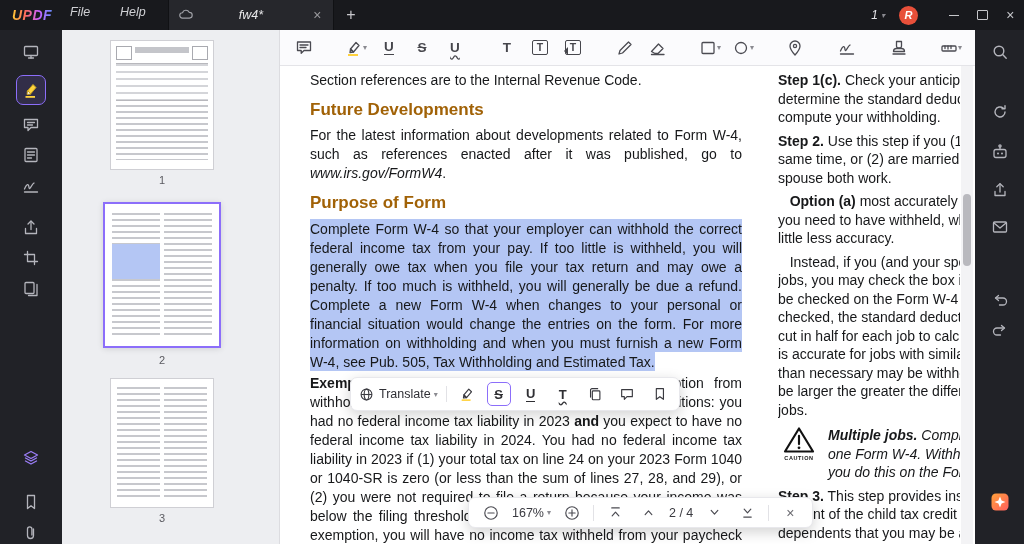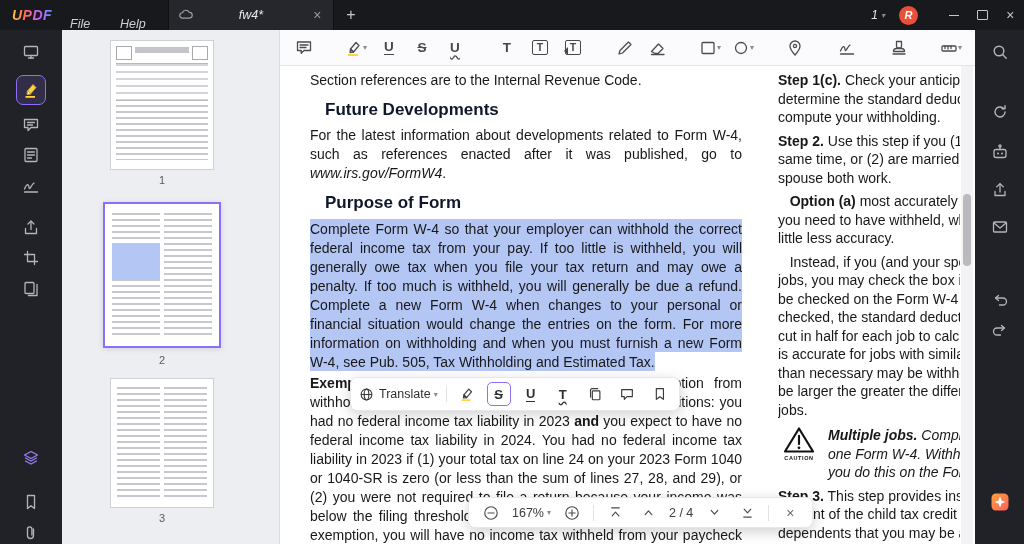--- a/index.html
+++ b/index.html
@@ -3,21 +3,21 @@
 <meta charset="utf-8">
 <style>
   html,body{margin:0;padding:0;background:#18191d;}
   body{width:1024px;height:544px;overflow:hidden;font-family:"Liberation Sans",sans-serif;-webkit-font-smoothing:antialiased;}
   .app{position:relative;width:1024px;height:544px;background:#18191d;}
 
   
   .titlebar{position:absolute;left:0;top:0;width:1024px;height:30px;background:var(--titlebar-bg,#18191d);color:#cfd0d4;font-style:italic;}
   .logo{position:absolute;left:12px;top:7px;font-size:14px;font-weight:800;letter-spacing:.5px;
         background:linear-gradient(90deg,#ffcc33,#ff6b5e,#c960ff,#6a8dff);-webkit-background-clip:text;background-clip:text;color:transparent;}
-  .menu{position:absolute;top:0;height:24px;display:flex;align-items:center;font-size:12.5px;color:#cfd0d4;padding:12px 8px;cursor:default;}
+  .menu{position:absolute;top:0;height:24px;display:flex;align-items:center;font-size:12.5px;color:#cfd0d4;padding:0 8px;cursor:default;}
   .menu-file{left:62px;} .menu-help{left:112px;}
   .tab{position:absolute;left:168px;top:0;width:166px;height:30px;background:#26272c;border-left:1px solid #101114;border-right:1px solid #101114;display:flex;align-items:center;padding:0 8px;box-sizing:border-box;gap:12px;}
   .tab-title{flex:1;text-align:center;font-size:12.5px;color:#e8e8ea;}
   .tab-close{font-size:14px;color:#9a9a9e;width:16px;text-align:center;}
   .newtab{position:absolute;left:340px;top:0;height:30px;display:flex;align-items:center;font-size:16px;color:#c8c8cc;padding:0 6px;}
   .tb-right{position:absolute;right:0;top:0;height:30px;display:flex;align-items:center;gap:0;}
   .counter{display:flex;align-items:center;gap:3px;font-size:12px;color:#e4e4e8;margin-right:14px;}
   .dd{font-size:8px;color:#8a8a90;}
   .avatar{width:19px;height:19px;border-radius:50%;background:var(--avatar-bg,#e8503a);color:#fff;font-size:11px;font-weight:700;display:flex;align-items:center;justify-content:center;margin-right:22px;}
   .win-btn{width:28px;height:30px;display:flex;align-items:center;justify-content:center;color:#c6c7cb;font-size:14px;}
@@ -53,21 +53,21 @@
   .ltr.s{text-decoration:line-through;}
   .ltr.w{text-decoration:underline;text-decoration-style:wavy;text-underline-offset:3px;}
   .ltr-box{border:1.3px solid #46464c;border-radius:2px;padding:1px 4px 2px;font-size:10.5px;font-weight:700;color:#46464c;line-height:1;}
   .ltr-callout{position:relative;}
   .ltr-callout::after{content:"";position:absolute;left:-6px;bottom:-1px;border:4px solid transparent;border-right-color:#46464c;}
 
   
   .doc-area{position:absolute;left:0;top:36px;width:695px;height:478px;background:#fff;overflow:hidden;}
   .doc-left{position:absolute;left:30px;top:5px;width:432px;color:#17181a;font-size:14px;line-height:19px;text-align:justify;}
   .doc-right{position:absolute;left:498px;top:5px;width:182px;height:473px;overflow:hidden;color:#17181a;font-size:14px;}
-  .doc-h{font-size:17px;font-weight:700;color:#0f172a;margin:8px 15px 4px;text-align:left;line-height:24px;}
+  .doc-h{font-size:17px;font-weight:700;color:#a16207;margin:8px 0 4px;text-align:left;line-height:24px;}
   .doc-p{margin:0 0 3px;}
   .b{font-weight:700;} .i{font-style:italic;} .bi{font-weight:700;font-style:italic;}
   .hl{background:var(--selection-highlight,#b4c6f4);padding:1.5px 0;}
   .rline{height:18.5px;line-height:18.5px;white-space:pre;}
   .rline.gap{margin-top:5px;}
   .caution{display:flex;gap:8px;margin:7px 0 5px;align-items:flex-start;}
   .caution-badge{width:42px;flex:0 0 42px;text-align:center;color:#111;}
   .caution-label{font-size:5.5px;font-weight:700;letter-spacing:.6px;margin-top:1px;}
 
   

